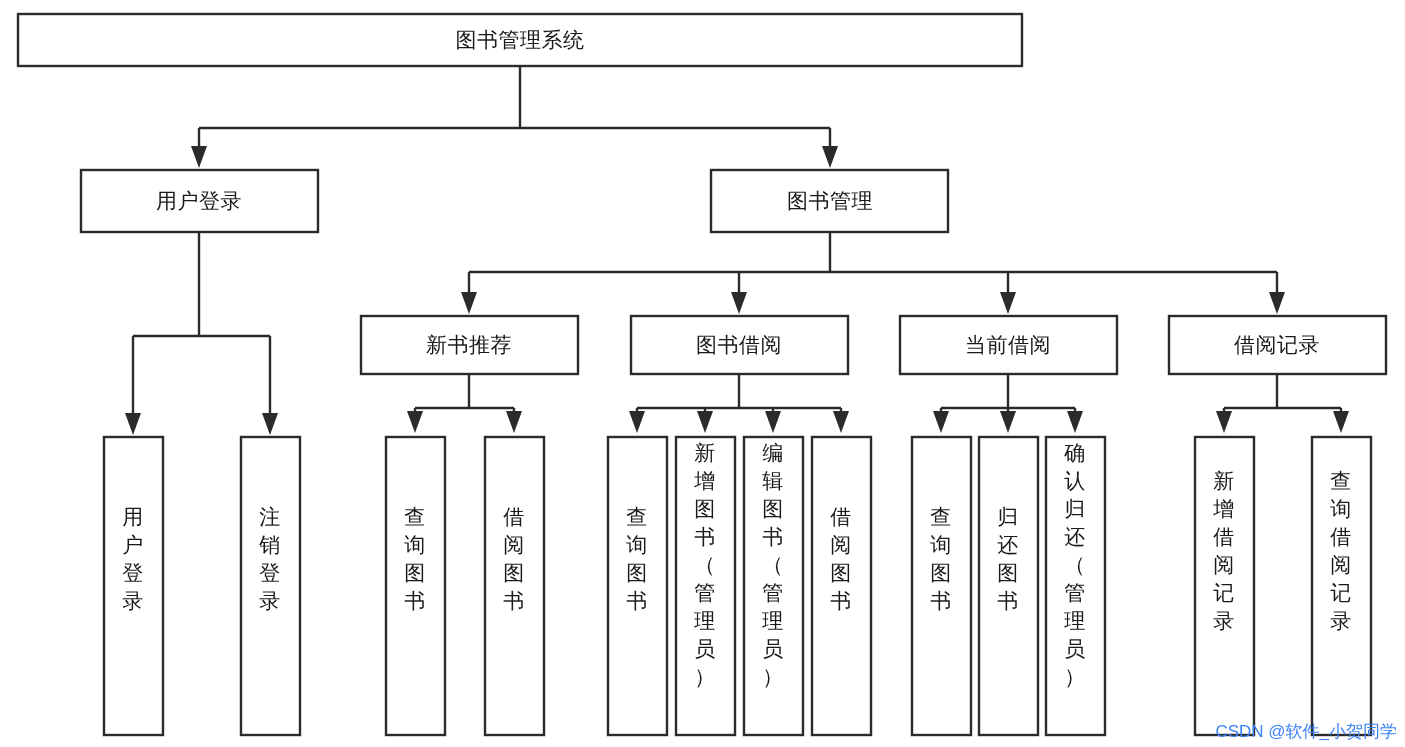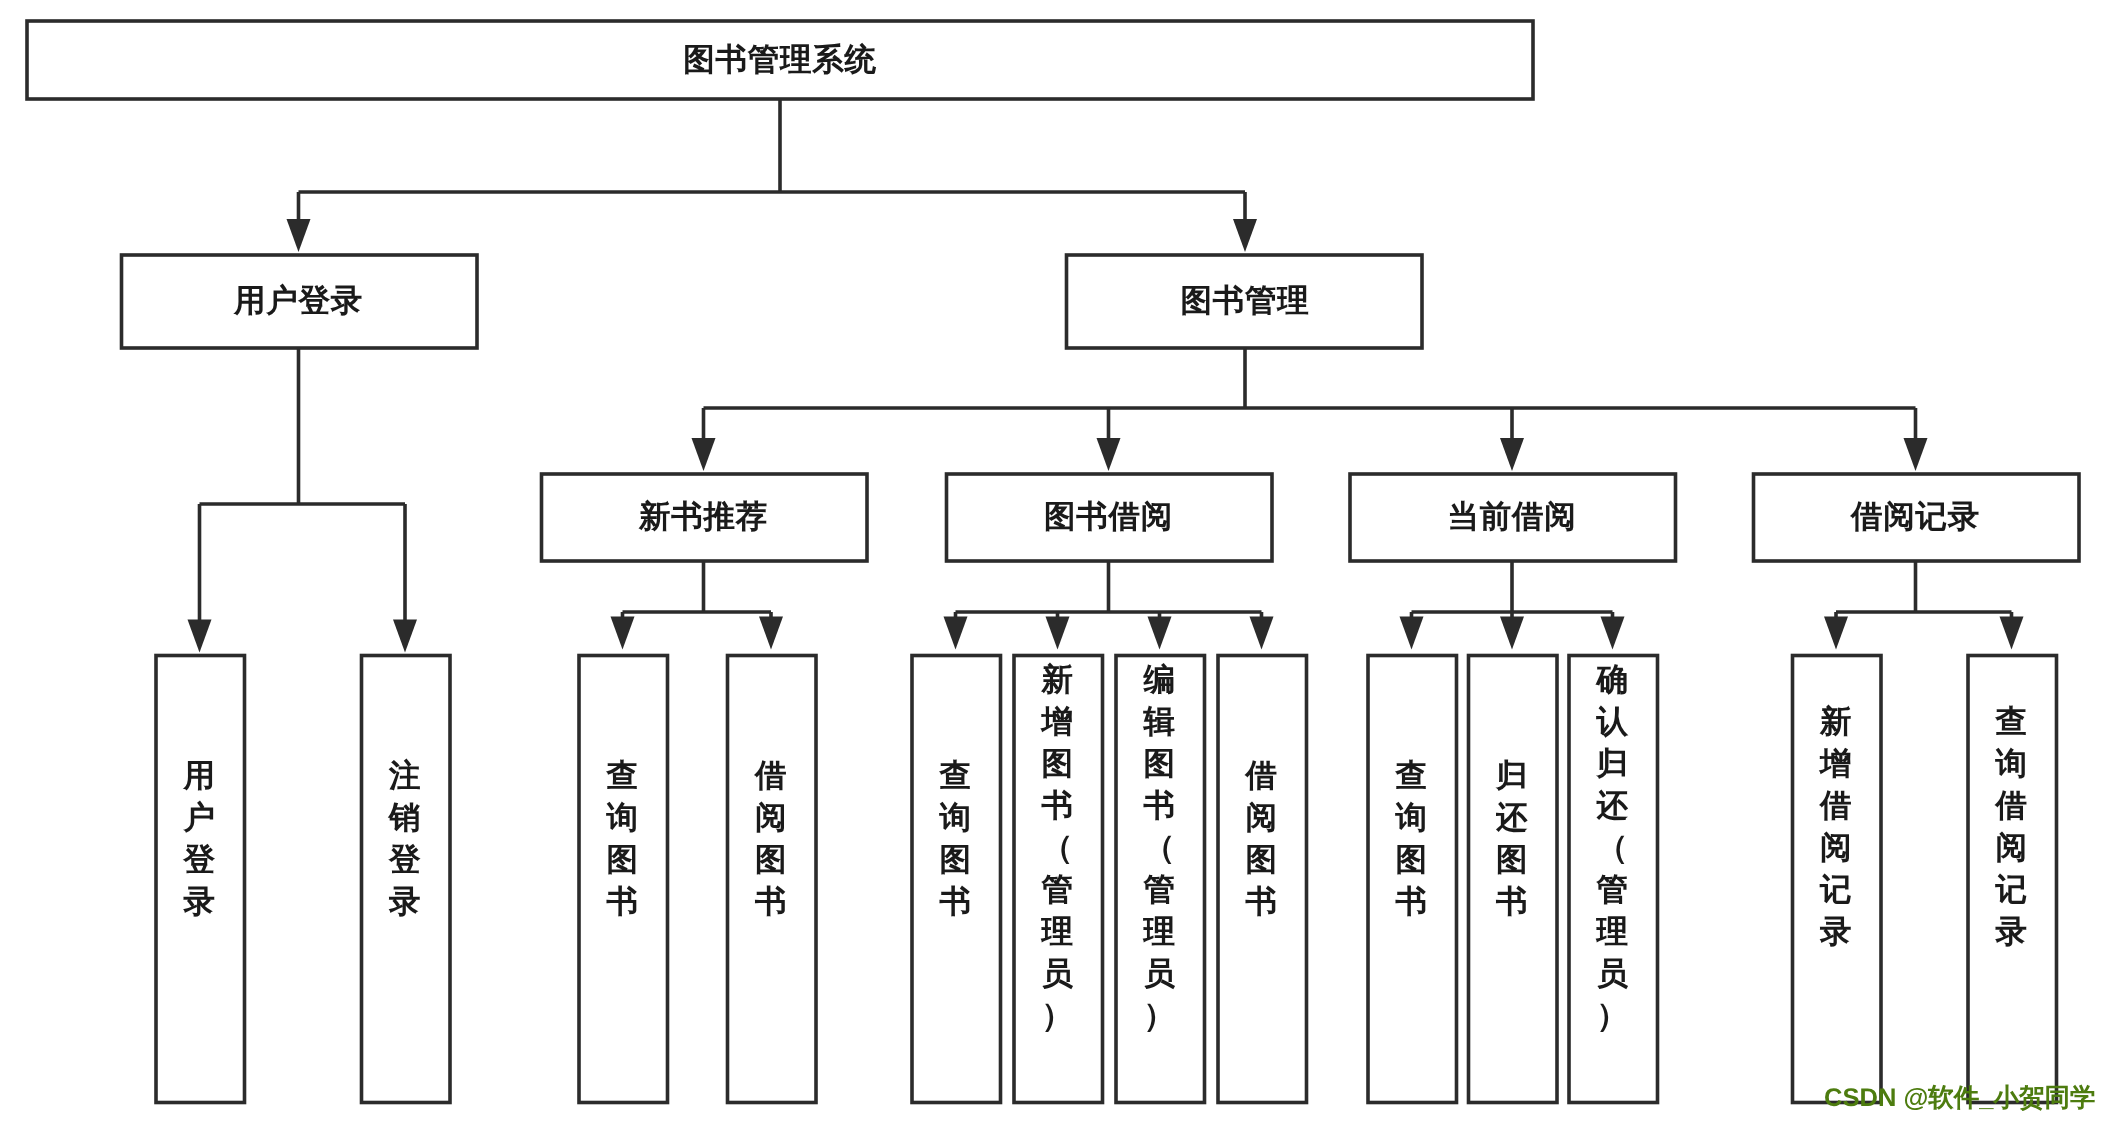--- a/index.html
+++ b/index.html
@@ -12,21 +12,20 @@
     width: 1405px;
     height: 747px;
     font-family: "Liberation Sans", "DejaVu Sans", sans-serif;
     overflow: hidden;
   }
   #diagram-root {
     position: relative;
     width: 1405px;
     height: 747px;
     background: #ffffff;
-    font-weight: bold;
   }
   svg.diagram-canvas {
     position: absolute;
     top: 0;
     left: 0;
     width: 1405px;
     height: 747px;
   }
   .node-box {
     fill: #ffffff;
@@ -57,21 +56,21 @@
     fill: #1a1a1a;
     text-anchor: middle;
     letter-spacing: 0.5px;
   }
   .watermark-text {
     position: absolute;
     right: 8px;
     bottom: 4px;
     font-family: "Liberation Sans", "DejaVu Sans", sans-serif;
     font-size: 17px;
-    color: #4d7c0f;
+    color: #3b82f6;
     white-space: nowrap;
     user-select: none;
   }
 </style>
 </head>
 <body>
 
 <div id="diagram-root">
 
   <svg class="diagram-canvas" viewBox="0 0 1405 747" xmlns="http://www.w3.org/2000/svg">

